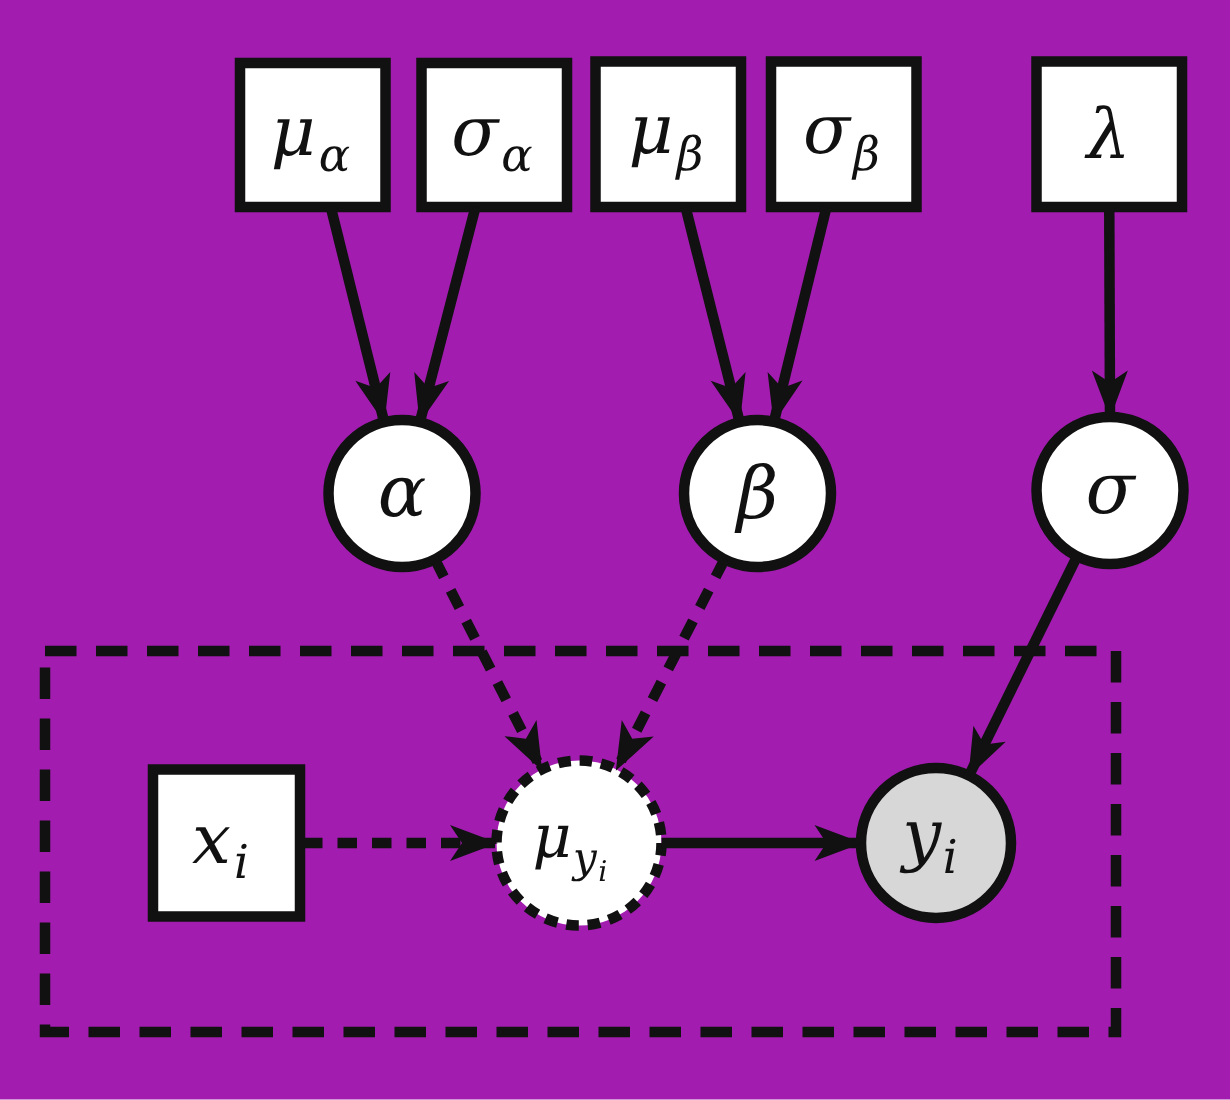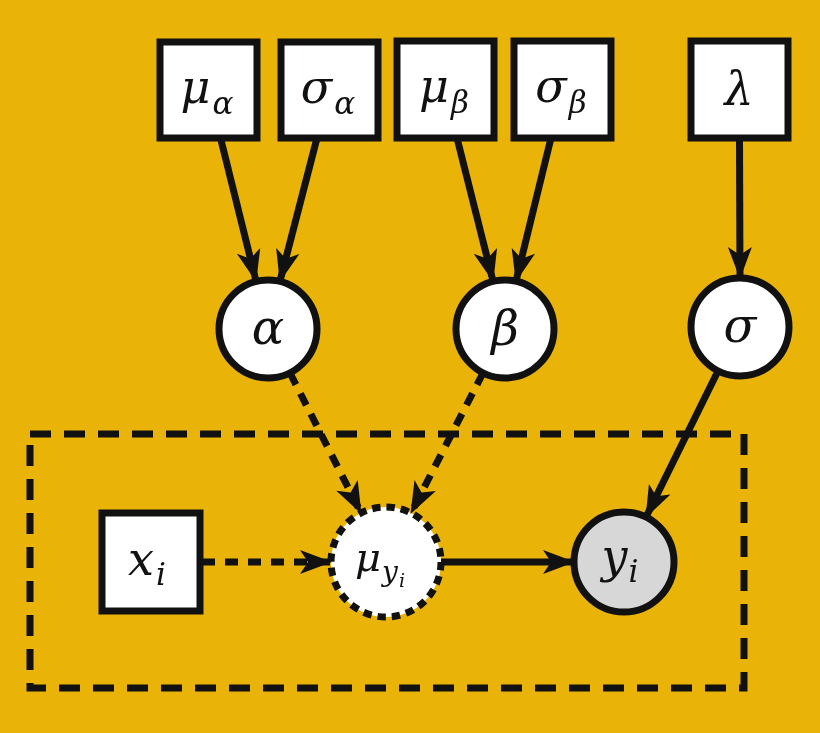--- a/index.html
+++ b/index.html
@@ -4,21 +4,21 @@
 <style>
   html, body {
     margin: 0;
     padding: 0;
     background: #f5f5f5;
   }
   .stage {
     position: relative;
     width: 820px;
     height: 733px;
-    background: #eab308;
+    background: #a21caf;
     overflow: hidden;
   }
   svg { display: block; }
 
   .node-box {
     fill: #ffffff;
     stroke: #111111;
     stroke-width: 7;
   }
   .node-circle {

